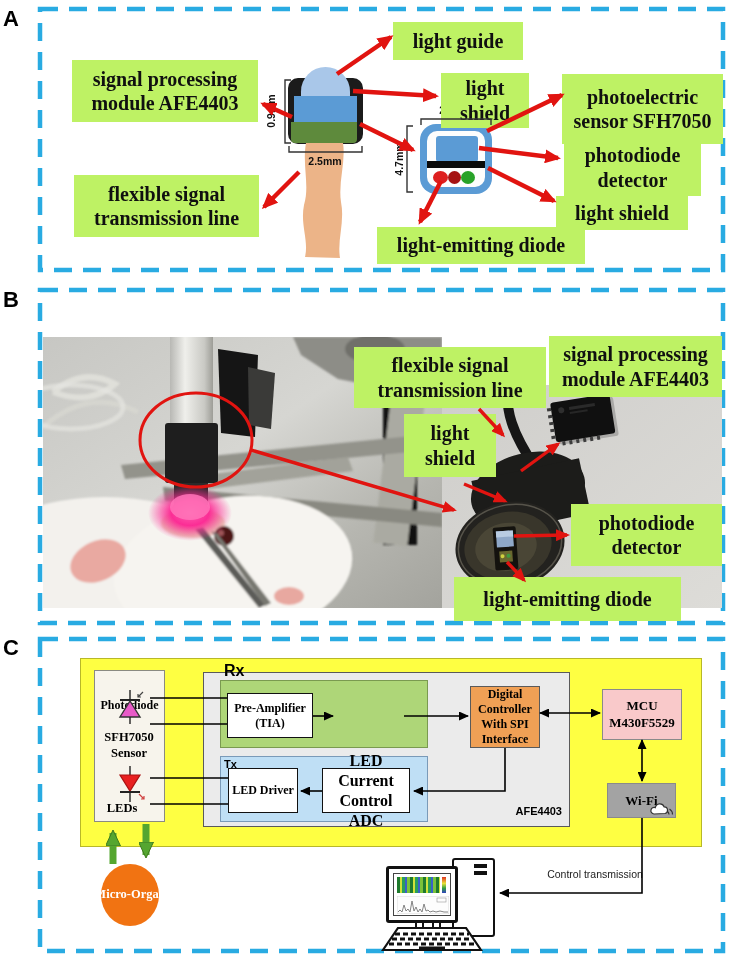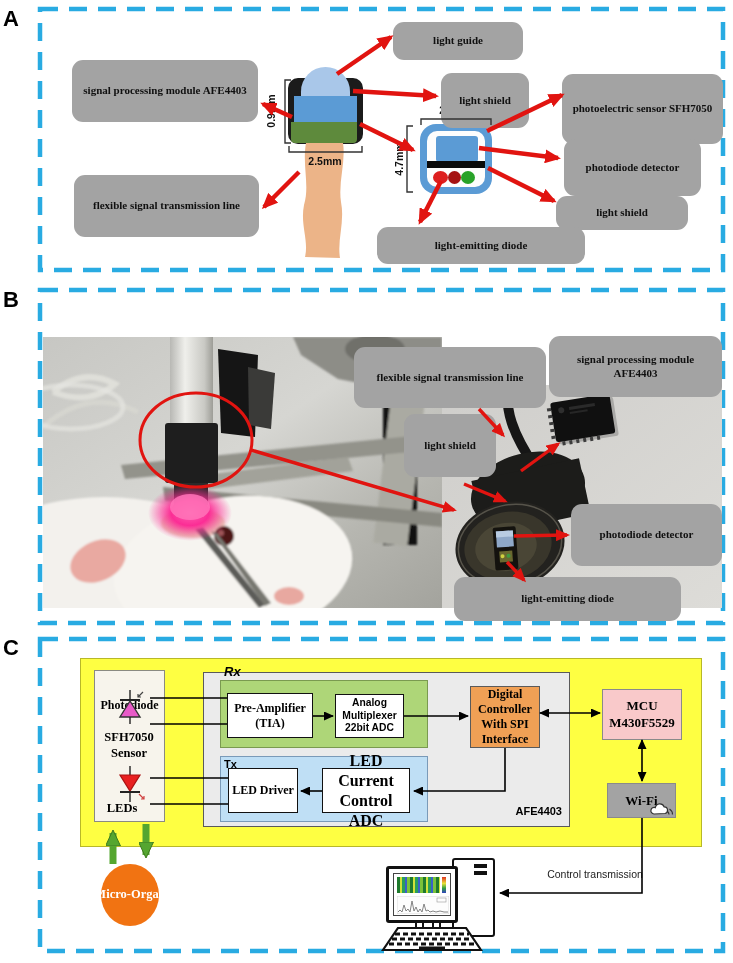--- a/index.html
+++ b/index.html
@@ -1,22 +1,22 @@
 <!DOCTYPE html>
 <html><head>
 <meta charset="utf-8">
 <style>
   html,body{margin:0;padding:0;background:#ffffff;}
   #fig{position:relative;width:733px;height:963px;background:#ffffff;overflow:hidden;
        font-family:"Liberation Serif",serif;}
   .abs{position:absolute;}
   .panel-letter{position:absolute;left:3px;font:bold 22px "Liberation Sans",sans-serif;color:#000;}
-  .lbl{position:absolute;background:#a3a3a3;color:#101010;font-family:"Liberation Serif",serif;
-       font-weight:bold;font-size:11px;line-height:1.22;text-align:center;
-       display:flex;align-items:center;justify-content:center;padding:2px 6px;box-sizing:border-box;border-radius:11px;}
+  .lbl{position:absolute;background:#bef264;color:#101010;font-family:"Liberation Serif",serif;
+       font-weight:bold;font-size:20px;line-height:1.22;text-align:center;
+       display:flex;align-items:center;justify-content:center;padding:2px 6px;box-sizing:border-box;}
   .dim{position:absolute;font:bold 10.5px "Liberation Sans",sans-serif;color:#111;
        text-align:center;white-space:nowrap;}
   .rot{transform:rotate(-90deg);}
   .cblk{position:absolute;box-sizing:border-box;display:flex;align-items:center;justify-content:center;
         text-align:center;font-weight:bold;color:#000;}
   .serifb{font-family:"Liberation Serif",serif;}
   .sansb{font-family:"Liberation Sans",sans-serif;}
   svg{display:block;}
   .layer{position:absolute;left:0;top:0;}
 </style>
@@ -200,23 +200,22 @@
     <line x1="17" y1="0" x2="17" y2="9" stroke="#222" stroke-width="1.4"></line>
     <polygon points="7,9 27,9 17,25" fill="#e82020" stroke="#a11" stroke-width="1.2"></polygon>
     <line x1="7" y1="26" x2="27" y2="26" stroke="#222" stroke-width="2"></line>
     <line x1="17" y1="26" x2="17" y2="36" stroke="#222" stroke-width="1.4"></line>
     <path d="M26,28 l5,5 M31,30 l0,3 l-3,0" stroke="#d04040" stroke-width="1.2" fill="none"></path>
   </svg>
   <div class="cblk serifb" style="left:96px;top:800px;width:46px;height:16px;font-size:12.5px;padding-left:6px;">LEDs</div>
 
   <div class="abs" style="left:203px;top:672px;width:367px;height:155px;background:#ebebeb;border:1.5px solid #5a5a5a;box-sizing:border-box;"></div>
   <div class="abs" style="left:220px;top:680px;width:208px;height:68px;background:#aed678;border:1px solid #7a9a50;box-sizing:border-box;"></div>
-  <div class="cblk sansb" style="left:224px;top:664px;width:30px;height:14px;font-size:13px;justify-content:flex-start;font-style:italic;">Rx</div>
+  <div class="cblk sansb" style="left:224px;top:664px;width:30px;height:14px;font-size:16px;justify-content:flex-start;">Rx</div>
   <div class="cblk serifb" style="left:227px;top:693px;width:86px;height:45px;background:#fff;border:1.5px solid #111;font-size:12px;line-height:1.25;">Pre-Amplifier (TIA)</div>
-  <div class="cblk sansb" style="left:335px;top:694px;width:69px;height:44px;background:#fff;border:1.5px solid #111;font-size:10.3px;line-height:1.2;">Analog Multiplexer 22bit ADC</div>
   <div class="abs" style="left:220px;top:756px;width:208px;height:66px;background:#bfdff5;border:1px solid #7a9ab8;box-sizing:border-box;"></div>
   <div class="cblk sansb" style="left:224px;top:757px;width:30px;height:14px;font-size:11px;justify-content:flex-start;">Tx</div>
   <div class="cblk serifb" style="left:228px;top:768px;width:70px;height:45px;background:#fff;border:1.5px solid #111;font-size:12px;line-height:1.25;">LED Driver</div>
   <div class="cblk serifb" style="left:322px;top:768px;width:88px;height:45px;background:#fff;border:1.5px solid #111;font-size:16px;line-height:1.25;">LED Current Control ADC</div>
   <div class="cblk sansb" style="left:500px;top:803px;width:62px;height:16px;font-size:11px;justify-content:flex-end;">AFE4403</div>
 
   <div class="cblk serifb" style="left:470px;top:686px;width:70px;height:62px;background:#f0a055;border:1.5px solid #5a5a5a;font-size:12px;line-height:1.25;">Digital Controller With SPI Interface</div>
   <div class="cblk serifb" style="left:602px;top:689px;width:80px;height:51px;background:#f9c9ca;border:1.5px solid #8a8a8a;font-size:13px;line-height:1.3;">MCU M430F5529</div>
   <div class="cblk serifb" style="left:607px;top:783px;width:69px;height:35px;background:#a3a3a3;border:1.5px solid #8a8a8a;font-size:13px;">Wi-Fi</div>
   <svg class="abs" style="left:650px;top:801px;" width="24" height="16" viewBox="0 0 24 16">

